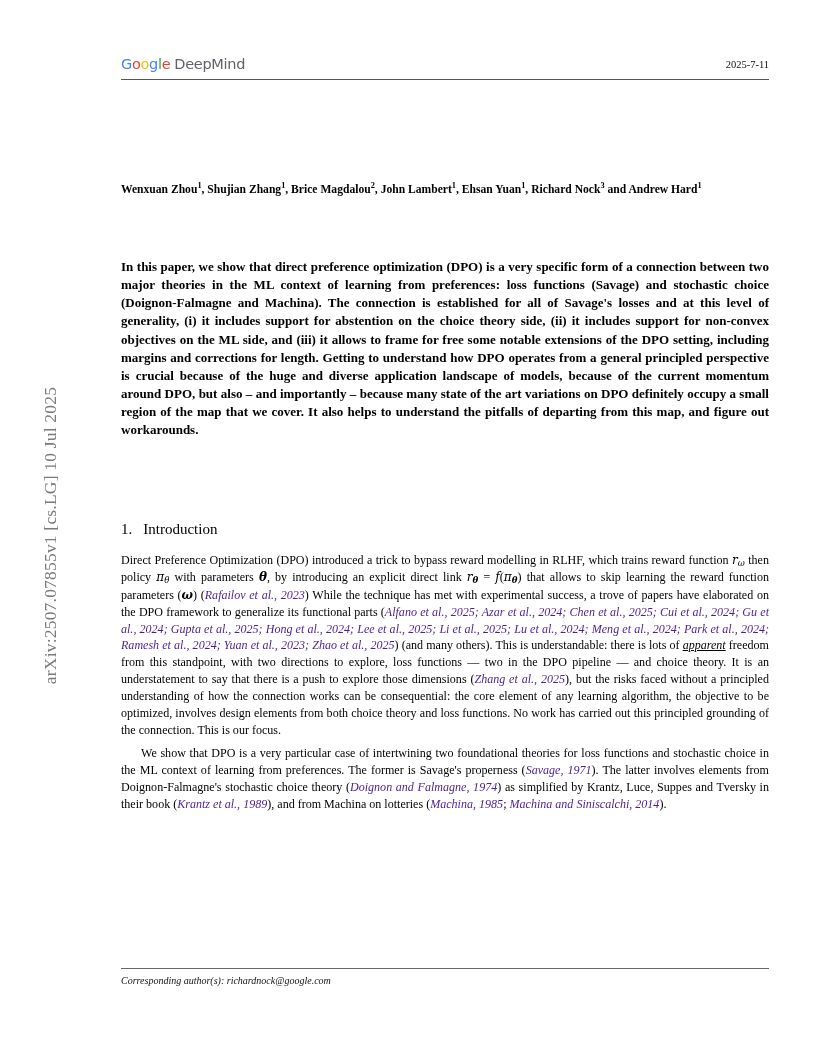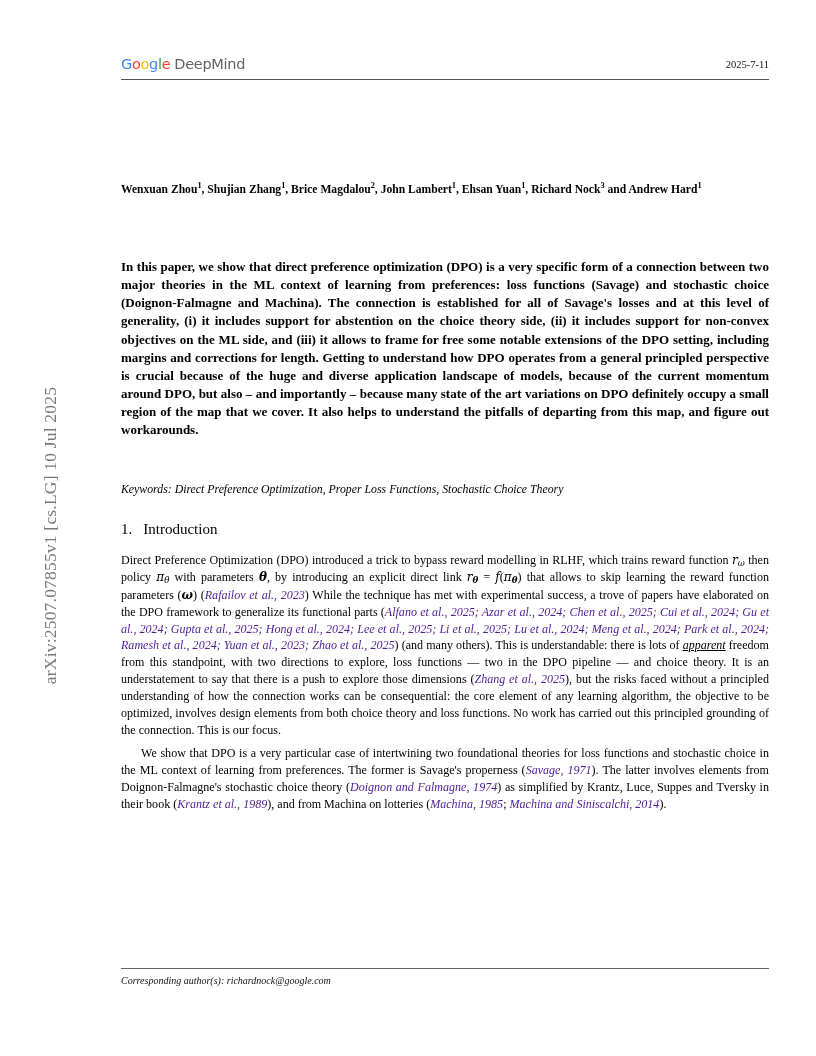--- a/index.html
+++ b/index.html
@@ -242,21 +242,20 @@
     </div>
 
 
     <div class="authors">
       <span>Wenxuan Zhou</span><sup>1</sup>, <span>Shujian Zhang</span><sup>1</sup>, <span>Brice Magdalou</span><sup>2</sup>, <span>John Lambert</span><sup>1</sup>, <span>Ehsan Yuan</span><sup>1</sup>, <span>Richard Nock</span><sup>3</sup> and <span>Andrew Hard</span><sup>1</sup>
     </div>
 
 
     <div class="abstract">In this paper, we show that direct preference optimization (DPO) is a very specific form of a connection between two major theories in the ML context of learning from preferences: loss functions (Savage) and stochastic choice (Doignon-Falmagne and Machina). The connection is established for all of Savage's losses and at this level of generality, (i) it includes support for abstention on the choice theory side, (ii) it includes support for non-convex objectives on the ML side, and (iii) it allows to frame for free some notable extensions of the DPO setting, including margins and corrections for length. Getting to understand how DPO operates from a general principled perspective is crucial because of the huge and diverse application landscape of models, because of the current momentum around DPO, but also – and importantly – because many state of the art variations on DPO definitely occupy a small region of the map that we cover. It also helps to understand the pitfalls of departing from this map, and figure out workarounds.</div>
 
-    <div class="keywords">Keywords: Direct Preference Optimization, Proper Loss Functions, Stochastic Choice Theory</div>
 
     <div class="section-heading"><span class="num">1.</span><span>Introduction</span></div>
 
     <div class="body-block">
 
       <p><span>Direct Preference Optimization (DPO) introduced a trick to bypass reward modelling in RLHF, which trains reward function </span><span class="mi"><span>r</span><span class="msub">ω</span></span><span> then policy </span><span class="mi"><span>π</span><span class="msub">θ</span></span><span> with parameters </span><span class="mb">θ</span><span>, by introducing an explicit direct link </span><span class="mi"><span>r</span><span class="msubb">θ</span></span><span> = </span><span class="mi">f</span>(<span class="mi"><span>π</span><span class="msubb">θ</span></span>)<span> that allows to skip learning the reward function parameters (</span><span class="mb">ω</span><span>) (</span><span class="cite">Rafailov et al., 2023</span><span>) While the technique has met with experimental success, a trove of papers have elaborated on the DPO framework to generalize its functional parts (</span><span class="cite">Alfano et al., 2025; Azar et al., 2024; Chen et al., 2025; Cui et al., 2024; Gu et al., 2024; Gupta et al., 2025; Hong et al., 2024; Lee et al., 2025; Li et al., 2025; Lu et al., 2024; Meng et al., 2024; Park et al., 2024; Ramesh et al., 2024; Yuan et al., 2023; Zhao et al., 2025</span><span>) (and many others). This is understandable: there is lots of </span><em class="ital">apparent</em><span> freedom from this standpoint, with two directions to explore, loss functions — two in the DPO pipeline — and choice theory. It is an understatement to say that there is a push to explore those dimensions (</span><span class="cite">Zhang et al., 2025</span><span>), but the risks faced without a principled understanding of how the connection works can be consequential: the core element of any learning algorithm, the objective to be optimized, involves design elements from both choice theory and loss functions. No work has carried out this principled grounding of the connection. This is our focus.</span></p>
 
       <p class="indent"><span>We show that DPO is a very particular case of intertwining two foundational theories for loss functions and stochastic choice in the ML context of learning from preferences. The former is Savage's properness (</span><span class="cite">Savage, 1971</span><span>). The latter involves elements from Doignon-Falmagne's stochastic choice theory (</span><span class="cite">Doignon and Falmagne, 1974</span><span>) as simplified by Krantz, Luce, Suppes and Tversky in their book (</span><span class="cite">Krantz et al., 1989</span><span>), and from Machina on lotteries (</span><span class="cite">Machina, 1985</span><span>; </span><span class="cite">Machina and Siniscalchi, 2014</span><span>).</span></p>
 
 

